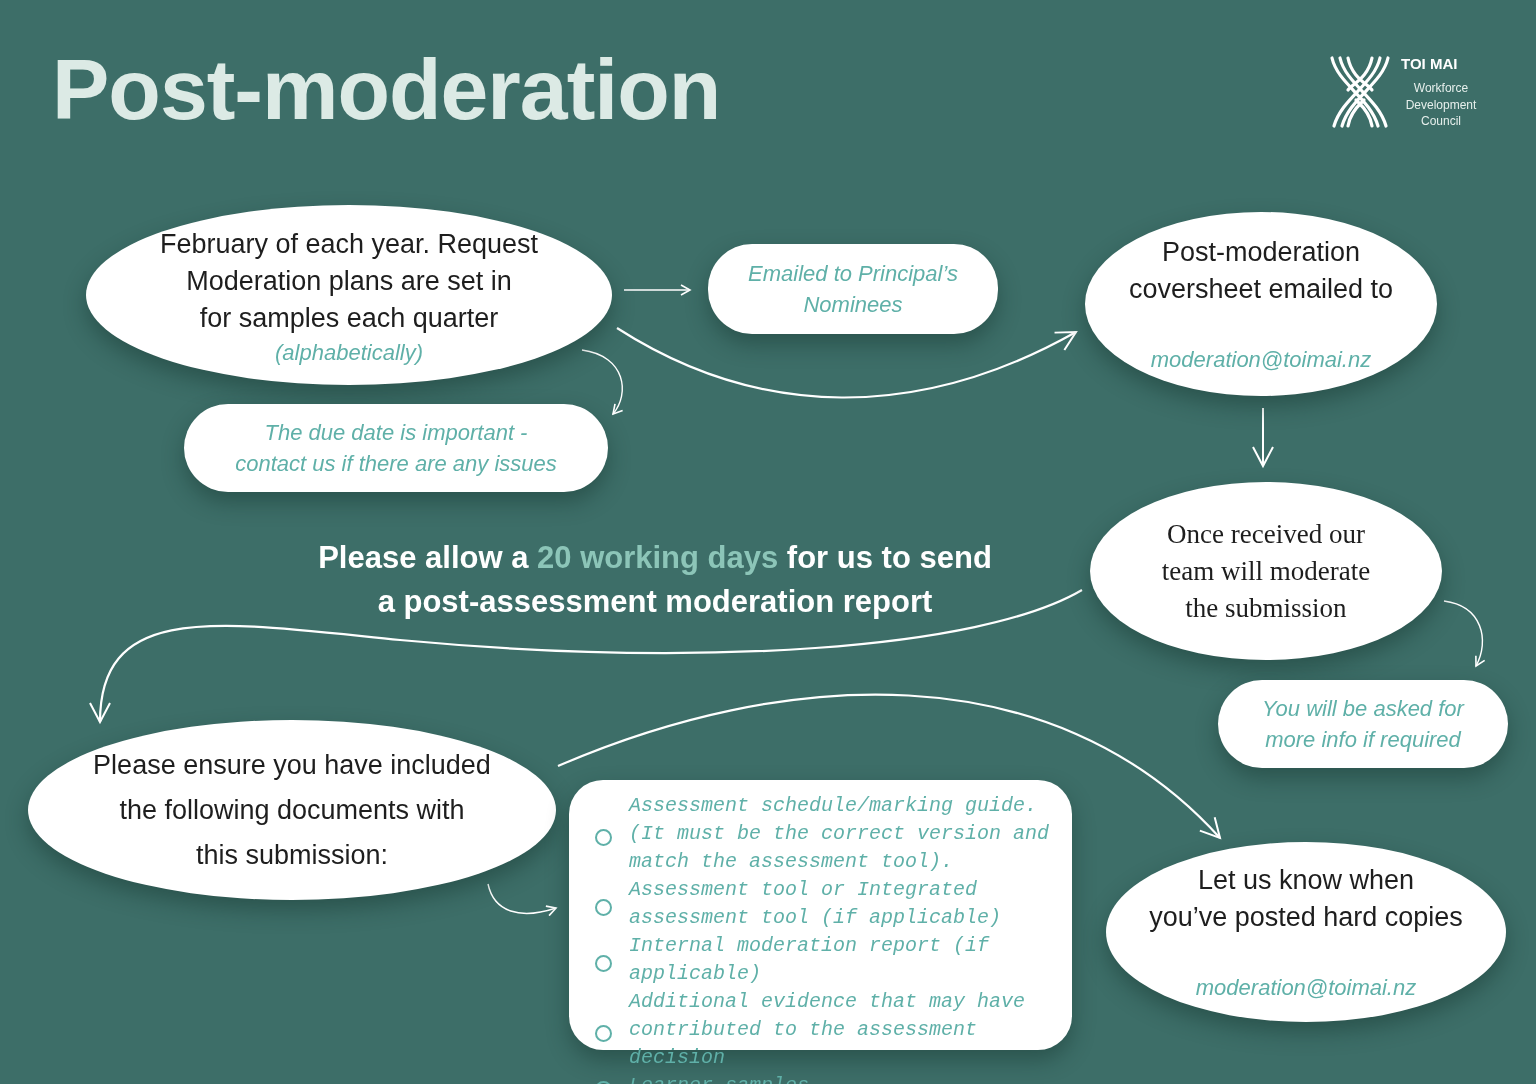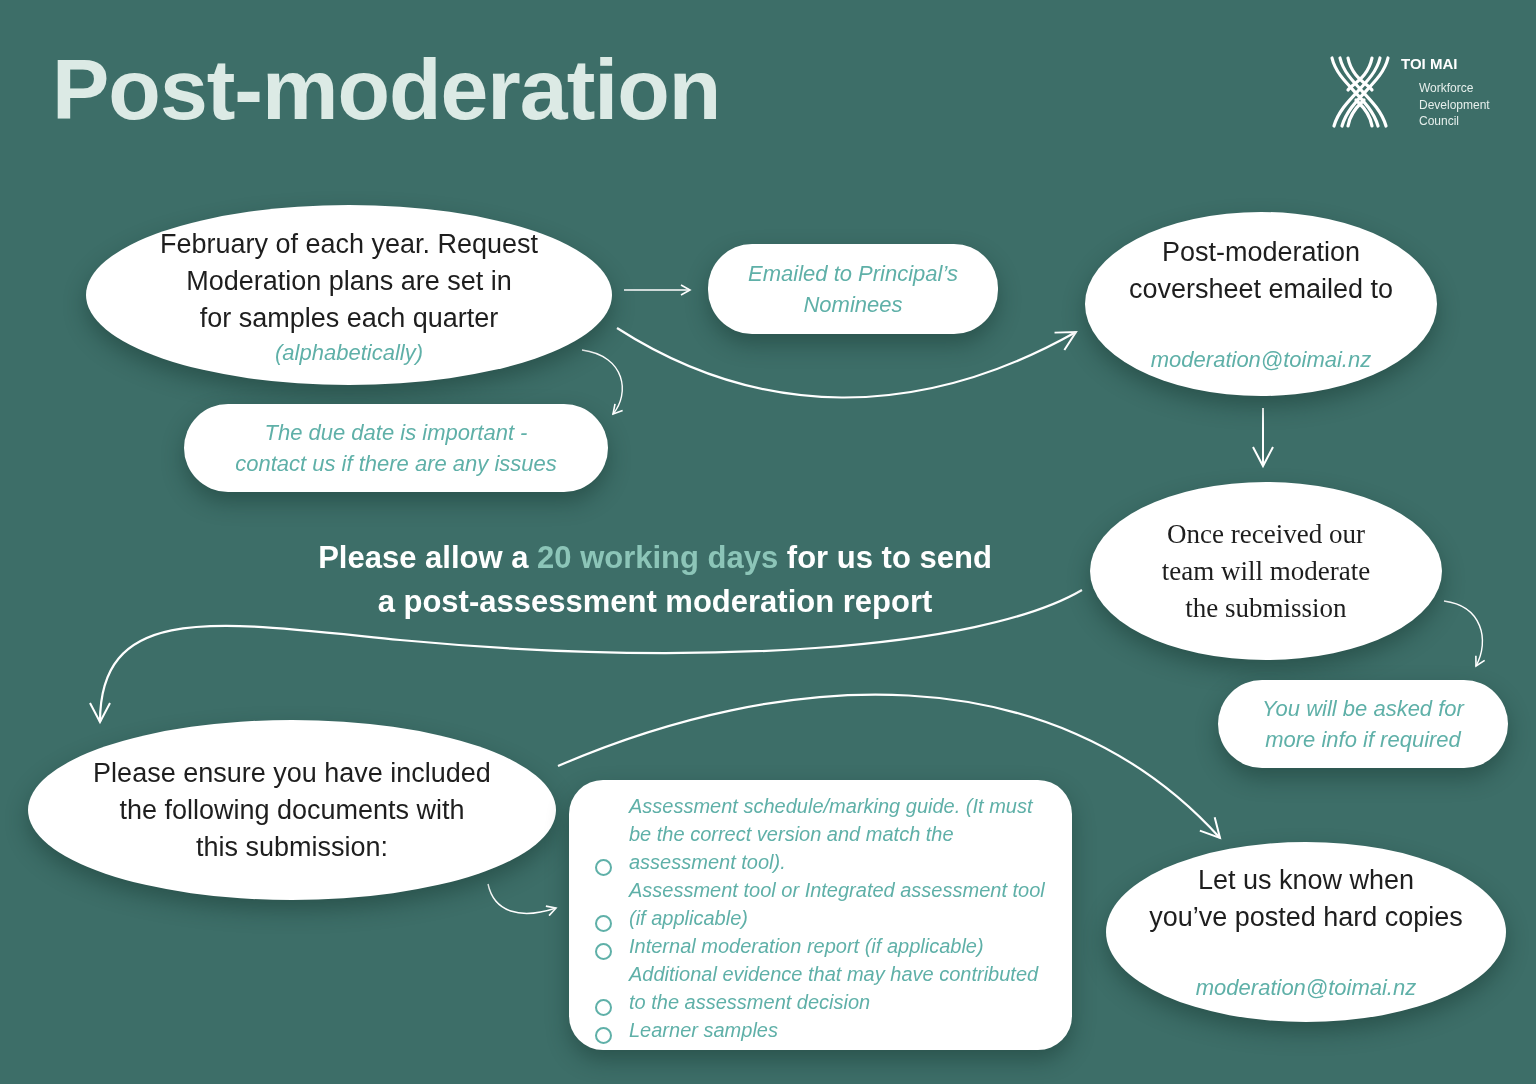--- a/index.html
+++ b/index.html
@@ -10,21 +10,21 @@
     position:relative;
   }
   .title {
     position:absolute; left:52px; top:42px;
     font-size:86px; font-weight:bold; color:#dceae5;
     letter-spacing:-1px; margin:0; line-height:1.1;
   }
   .logo { position:absolute; left:1328px; top:54px; width:180px; height:80px; }
   .logo-mark { position:absolute; left:0; top:0; width:64px; height:74px; }
   .logo-name { position:absolute; left:73px; top:1px; font-size:15px; font-weight:bold; color:#ffffff; }
-  .logo-sub { position:absolute; left:91px; top:26px; font-size:12px; line-height:16.5px; color:#e6efec; width:110px; }
+  .logo-sub { position:absolute; left:58px; top:26px; font-size:12px; line-height:16.5px; color:#e6efec; width:110px;text-align:center; }
 
   .arrows { position:absolute; left:0; top:0; width:1536px; height:1084px; pointer-events:none; }
 
   .node {
     position:absolute; background:#ffffff;
     display:flex; flex-direction:column; align-items:center; justify-content:center;
     text-align:center; box-shadow:0 10px 22px rgba(20,50,45,0.45);
     box-sizing:border-box;
   }
   .ellipse { border-radius:50%; }
@@ -38,21 +38,21 @@
     text-align:center; color:#ffffff; font-weight:bold; font-size:31px; line-height:44px;
   }
   .highlight .hl { color:#8cc5b8; }
 
   .checklist {
     position:absolute; left:569px; top:780px; width:503px; height:270px;
     background:#ffffff; border-radius:34px; box-sizing:border-box;
     padding:12px 20px 10px 26px;
     box-shadow:0 10px 22px rgba(20,50,45,0.45);
   }
-  .check-item { display:flex; align-items:flex-end; margin:0; }
+  .check-item { display:flex; align-items:center; margin:0;font-family:Liberation Mono, monospace; }
   .check-circle {
     flex:0 0 auto; width:13px; height:13px; border:2px solid #5fb0a8; border-radius:50%;
     margin-top:7px; margin-right:17px;
   }
   .check-text { color:#5fb0a8; font-style:italic; font-size:20px; line-height:28px; }
 </style>
 </head>
 <body>
 
 <h1 class="title">Post-moderation</h1>
@@ -141,21 +141,21 @@
   <div class="accent-text">more info if required</div>
 </div>
 
 <div class="highlight">
   <div>
     <span>Please allow a </span><span class="hl">20 working days</span><span> for us to send</span>
   </div>
   <div>a post-assessment moderation report</div>
 </div>
 
-<div class="node ellipse" style="left:28px; top:720px; width:528px; height:180px;">
+<div class="node ellipse" style="left:28px; top:720px; width:528px; height:180px;gap:8px;">
   <div class="main-text">Please ensure you have included</div>
   <div class="main-text">the following documents with</div>
   <div class="main-text">this submission:</div>
 </div>
 
 <div class="checklist">
   <div class="check-item">
     <span class="check-circle"></span>
     <span class="check-text">Assessment schedule/marking guide. (It must be the correct version and match the assessment tool).</span>
   </div>

